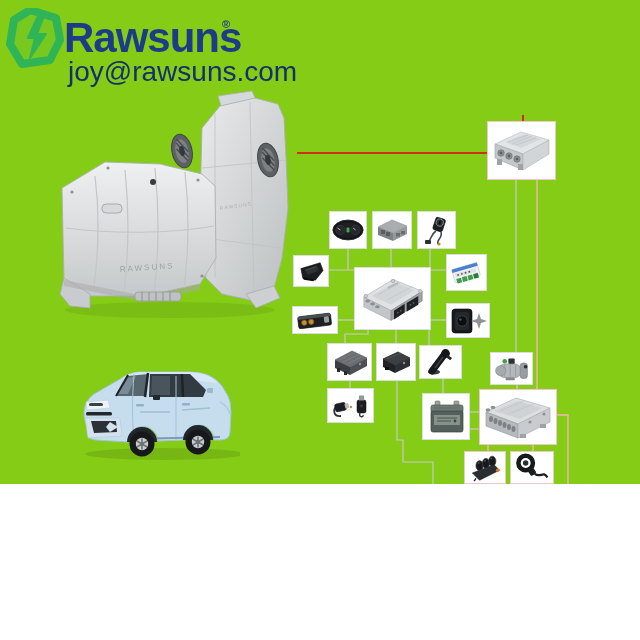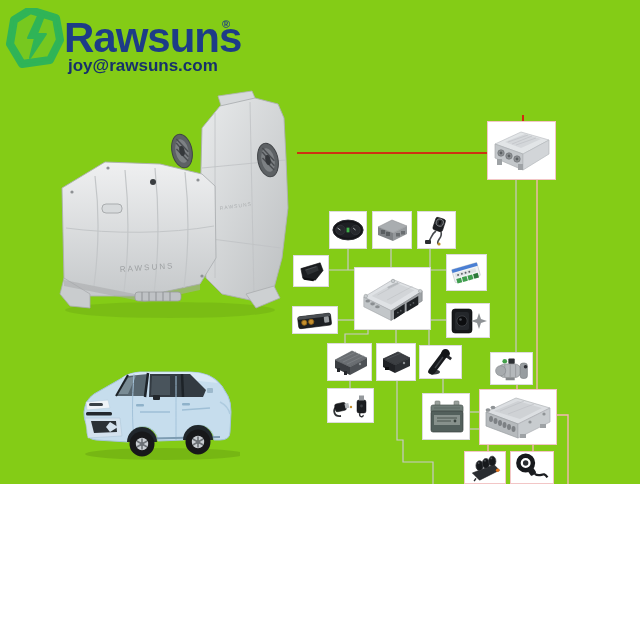--- a/index.html
+++ b/index.html
@@ -3,21 +3,21 @@
 <meta charset="utf-8">
 <style>
   html,body{margin:0;padding:0;background:#fff;}
   #stage{position:relative;width:640px;height:484px;background:#84cc16;overflow:hidden;
          font-family:"Liberation Sans",sans-serif;}
   
   .brand-row{position:absolute;left:6px;top:6px;width:250px;}
   .brand-text{position:absolute;left:58px;top:8px;font-size:42px;font-weight:700;
               color:#1d3c87;letter-spacing:-1px;}
   .brand-tm{position:absolute;left:216px;top:12px;font-size:11px;color:#1d3c87;font-weight:700;}
-  .brand-email{position:absolute;left:62px;top:50px;font-size:17px;font-weight:700;color:#16306b;}
+  .brand-email{position:absolute;left:62px;top:50px;font-size:28px;font-weight:400;color:#16306b;}
   
   .box{position:absolute;background:#fff;border:1px solid #dcdcdc;box-sizing:border-box;
        display:flex;align-items:center;justify-content:center;z-index:2;}
   .box.pink{border-color:#f2c6c6;}
   .lines{position:absolute;left:0;top:0;z-index:1;}
   .art{position:absolute;z-index:1;}
 </style>
 </head>
 <body>
 

